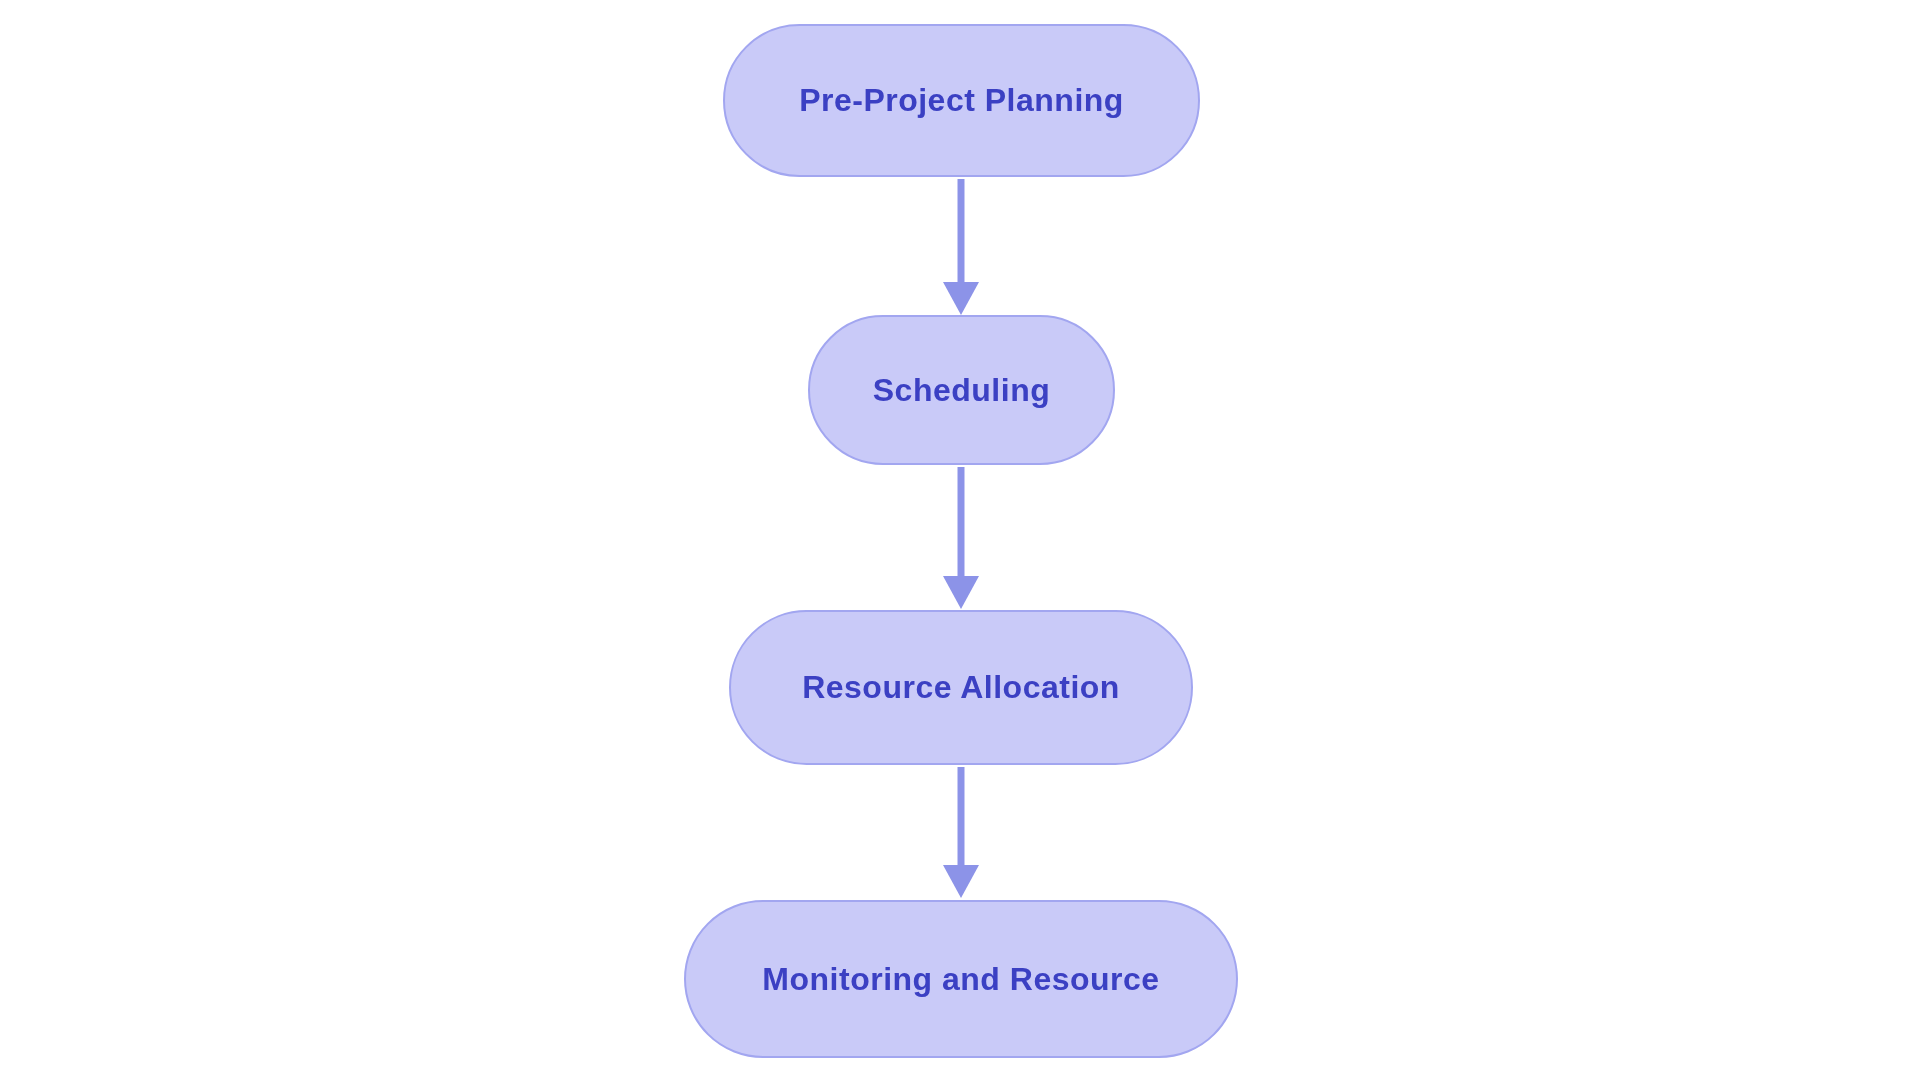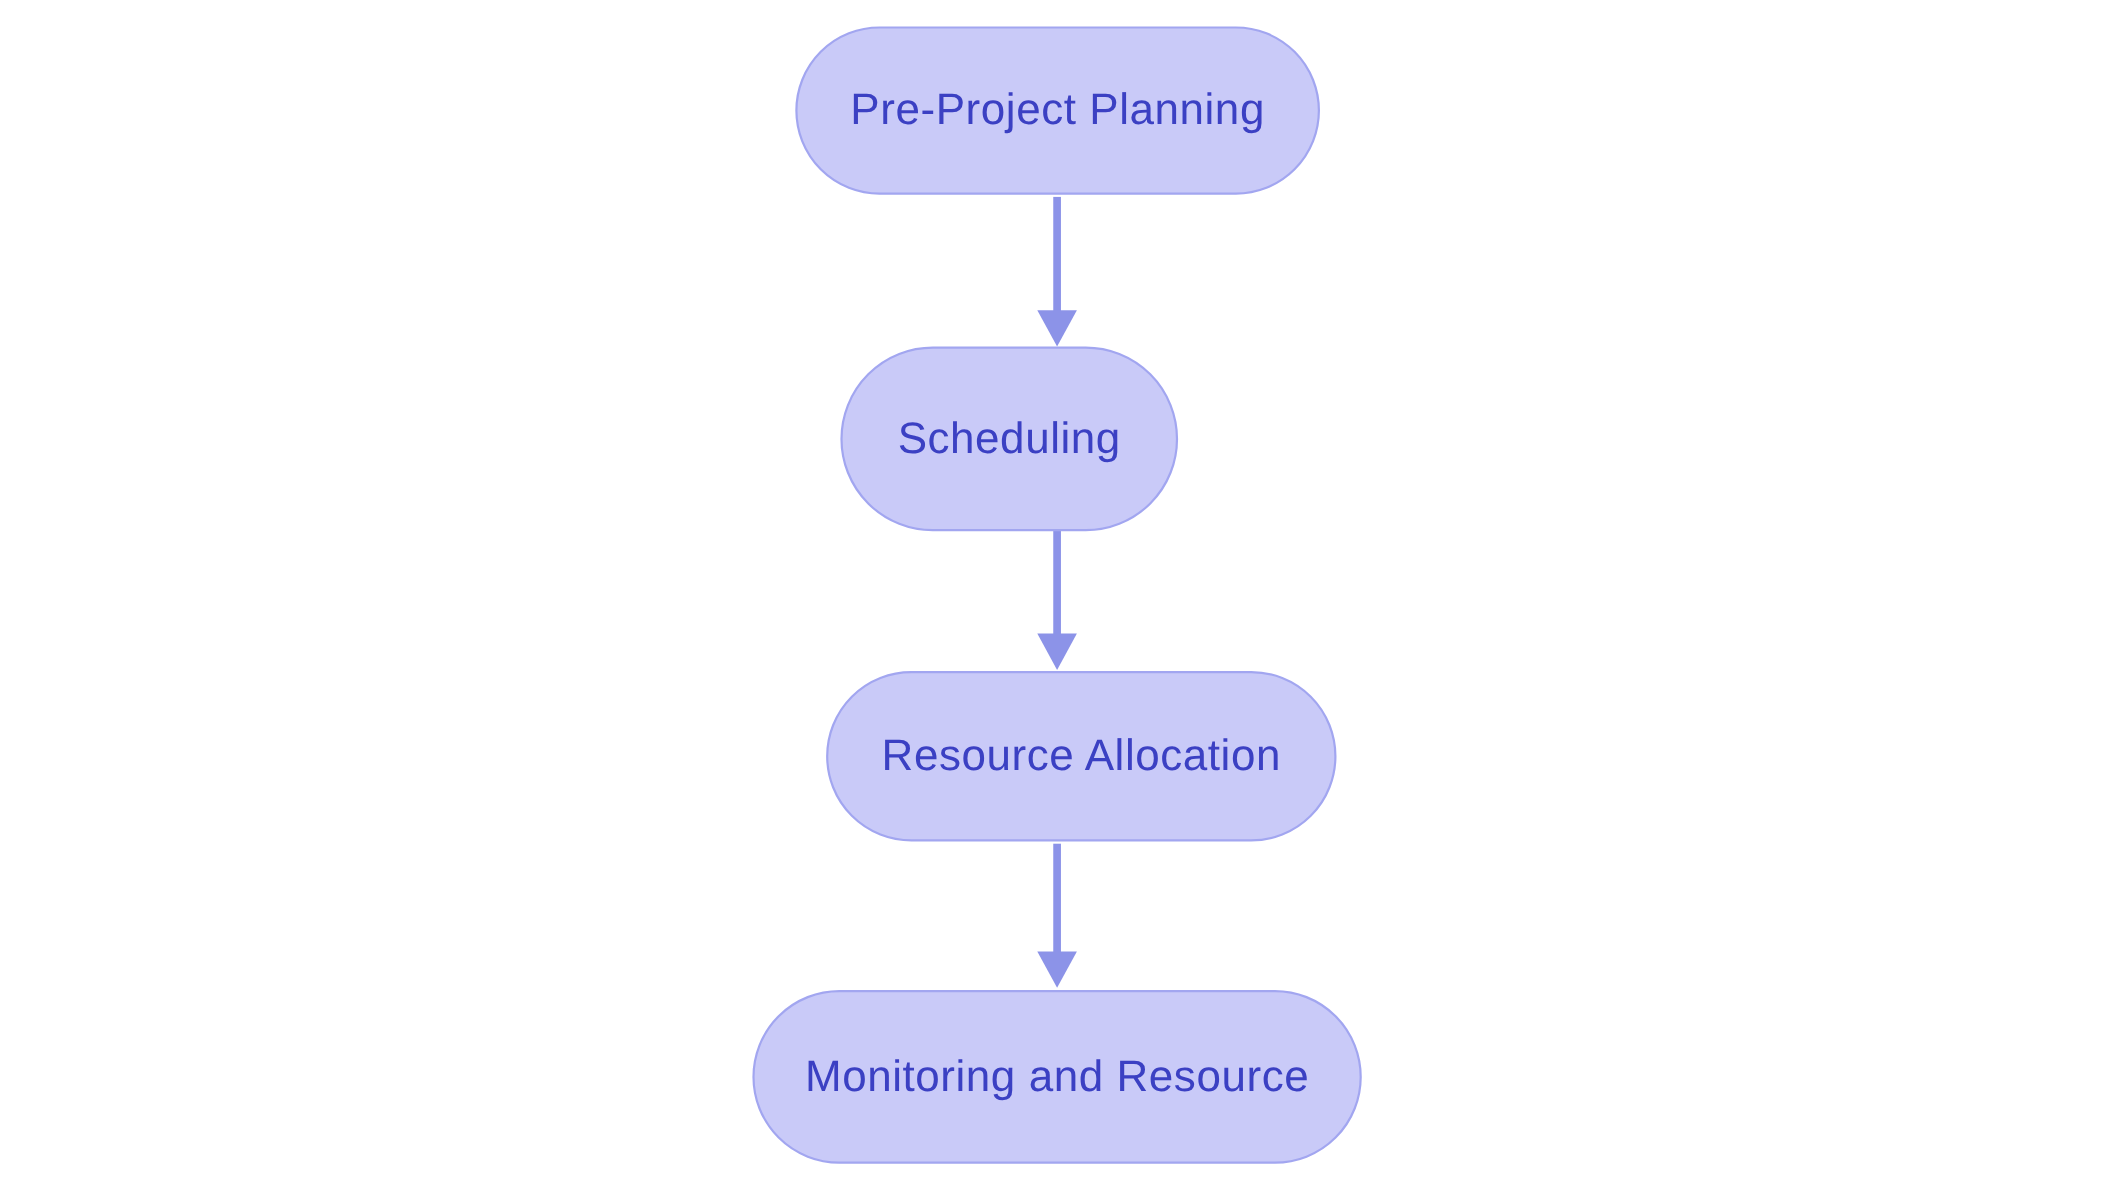--- a/index.html
+++ b/index.html
@@ -40,28 +40,28 @@
     background: var(--node-fill);
     border: 2px solid var(--node-border);
     border-radius: 999px;
     display: flex;
     align-items: center;
     justify-content: center;
     text-align: center;
   }
   .node-label {
     color: var(--node-text);
-    font-size: 40px;
-    font-weight: 400;
+    font-size: 32px;
+    font-weight: 700;
     letter-spacing: 0.5px;
     white-space: nowrap;
   }
   .node-1 { left: 723px; top: 24px;  width: 477px; height: 153px; }
-  .node-2 { left: 764px; top: 315px; width: 307px; height: 168px; }
-  .node-3 { left: 751px; top: 610px; width: 464px; height: 155px; align-items: center; }
+  .node-2 { left: 808px; top: 315px; width: 307px; height: 150px; }
+  .node-3 { left: 729px; top: 610px; width: 464px; height: 155px; align-items: center; }
   .node-4 { left: 684px; top: 900px; width: 554px; height: 158px; }
 </style>
 </head>
 <body>
 
 <div class="canvas">
 
   <svg class="edge-layer" width="1920" height="1083" viewBox="0 0 1920 1083">
     <g>
       <line class="edge-line" x1="961" y1="179" x2="961" y2="284"></line>

